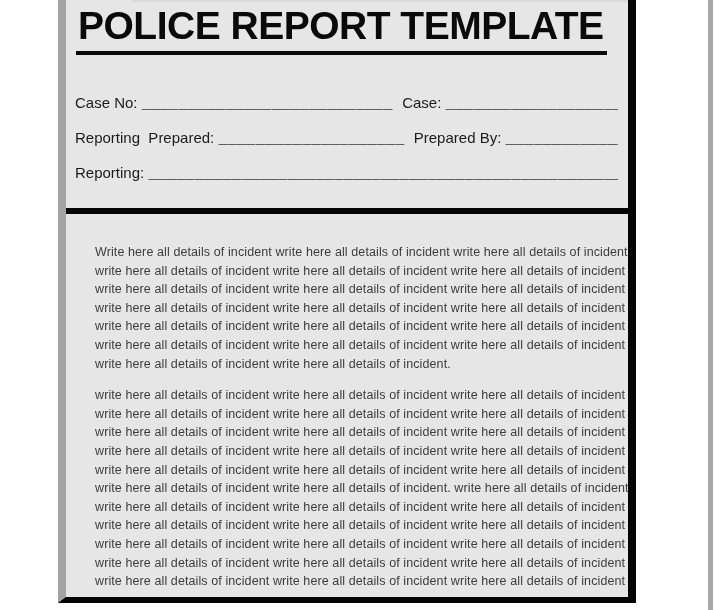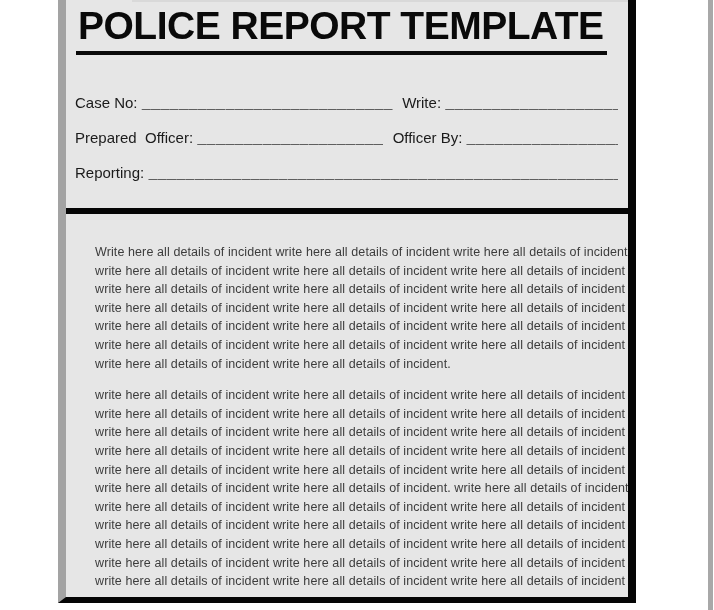--- a/index.html
+++ b/index.html
@@ -42,23 +42,23 @@
 <body>
 
 <div class="page">
 
   <div class="doc">
 
     <div class="header-section">
       <h1 class="title">POLICE REPORT TEMPLATE</h1>
 
       <div class="fields">
-        <div class="field-row"><span class="lbl">Case No: </span><span class="line">___________________________ </span><span class="lbl">Write: </span><span class="line">_________________________</span></div>
+        <div class="field-row"><span class="lbl">Case No: </span><span class="line">___________________________ </span><span class="lbl">Case: </span><span class="line">_________________________</span></div>
 
-        <div class="field-row"><span class="lbl">Prepared  Officer: </span><span class="line">____________________ </span><span class="lbl">Officer By: </span><span class="line">___________________</span></div>
+        <div class="field-row"><span class="lbl">Reporting  Prepared: </span><span class="line">____________________ </span><span class="lbl">Prepared By: </span><span class="line">___________________</span></div>
 
         <div class="field-row"><span class="lbl">Reporting: </span><span class="line">__________________________________________________________</span></div>
       </div>
     </div>
 
     <div class="divider"></div>
 
     <div class="body-section">
       <div class="para">
         <div class="tline">Write here all details of incident write here all details of incident write here all details of incident</div>

